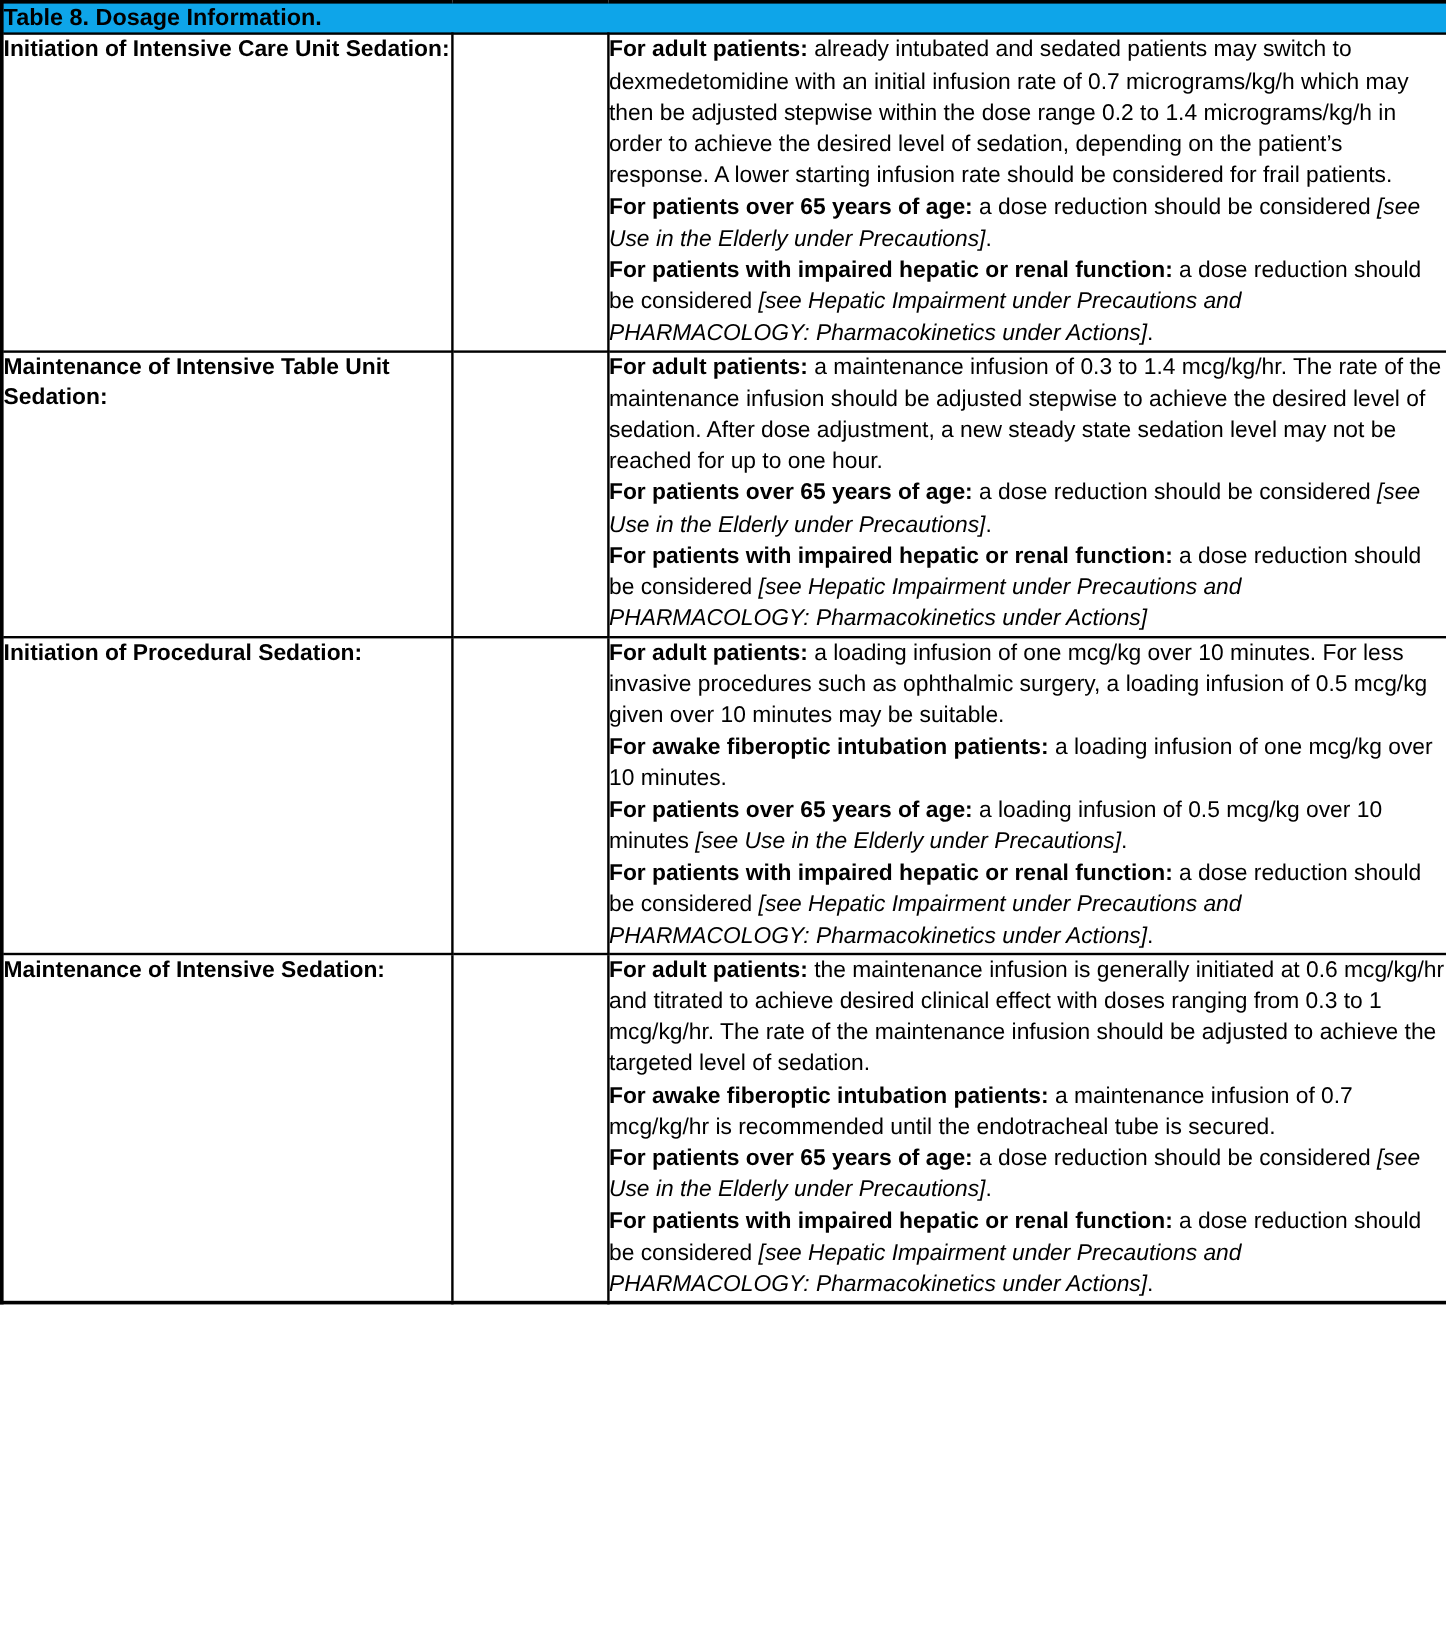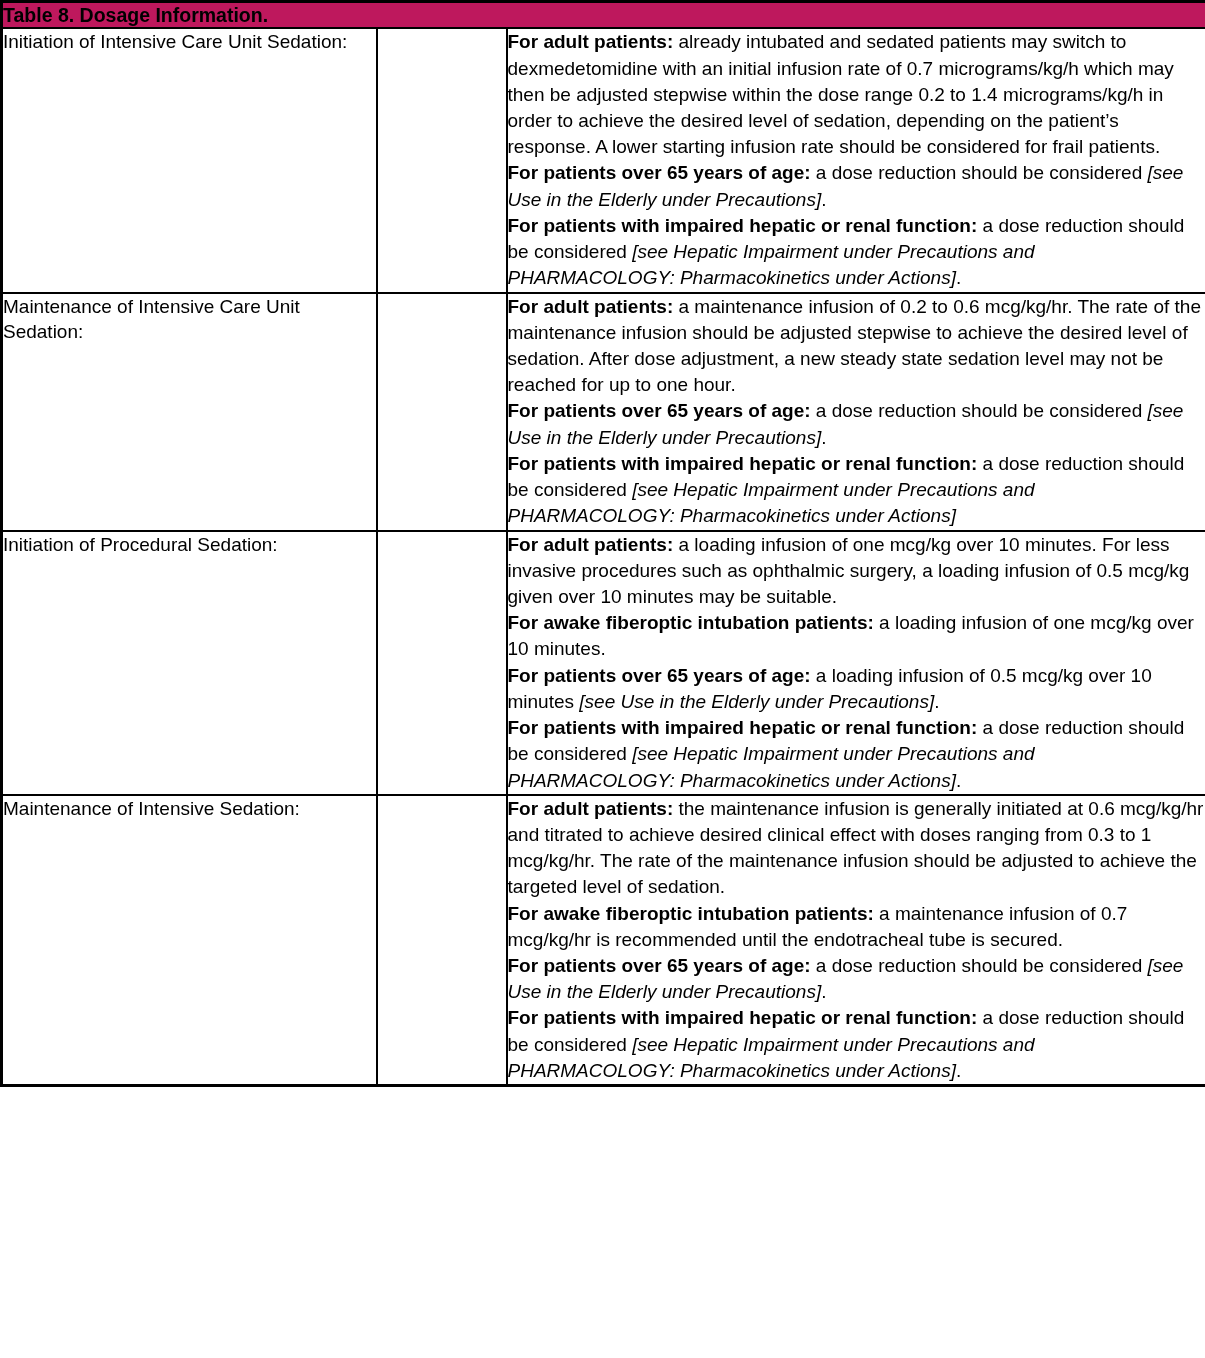--- a/index.html
+++ b/index.html
@@ -29,42 +29,42 @@
 
   table.dosage td,
   table.dosage th {
     border: 2px solid #000;
     vertical-align: top;
     padding: 0;
   }
 
   
   .title-cell {
-    background: #be185d;
+    background: #0ea5e9;
     font-weight: bold;
     font-size: 19.5px;
     line-height: 1.25;
     padding: 5px 0 5px 8px;
     text-align: left;
     border-bottom: 2px solid #000;
   }
 
   
   .head-cell {
     font-weight: bold;
     font-size: 19.5px;
     text-align: center;
     padding: 4px 2px 5px 2px;
     letter-spacing: 0.2px;
   }
   .head-cell.blank { }
 
   
   .indication-cell {
-    font-weight: normal;
+    font-weight: bold;
     font-size: 19px;
     line-height: 1.32;
     padding: 6px 6px 6px 8px;
   }
   .spacer-cell { }
 
   .dosage-cell {
     font-size: 19px;
     line-height: 1.38;
     padding: 6px 6px 7px 9px;
@@ -100,24 +100,24 @@
     <tr>
           <td class="indication-cell">Initiation of Intensive Care Unit Sedation:</td>
           <td class="spacer-cell"></td>
           <td class="dosage-cell">
             <p><b>For adult patients:</b><span> already intubated and sedated patients may switch to dexmedetomidine with an initial infusion rate of 0.7 micrograms/kg/h which may then be adjusted stepwise within the dose range 0.2 to 1.4 micrograms/kg/h in order to achieve the desired level of sedation, depending on the patient’s response. A lower starting infusion rate should be considered for frail patients.</span></p>
             <p><b>For patients over 65 years of age:</b><span> a dose reduction should be considered </span><i>[see Use in the Elderly under Precautions]</i><span>.</span></p>
             <p><b>For patients with impaired hepatic or renal function:</b><span> a dose reduction should be considered </span><i>[see Hepatic Impairment under Precautions and PHARMACOLOGY: Pharmacokinetics under Actions]</i><span>.</span></p>
           </td>
         </tr>
         <tr>
-          <td class="indication-cell">Maintenance of Intensive Care Unit Sedation:</td>
+          <td class="indication-cell">Maintenance of Intensive Table Unit Sedation:</td>
           <td class="spacer-cell"></td>
           <td class="dosage-cell">
-            <p><b>For adult patients:</b><span> a maintenance infusion of 0.2 to 0.6 mcg/kg/hr. The rate of the maintenance infusion should be adjusted stepwise to achieve the desired level of sedation. After dose adjustment, a new steady state sedation level may not be reached for up to one hour.</span></p>
+            <p><b>For adult patients:</b><span> a maintenance infusion of 0.3 to 1.4 mcg/kg/hr. The rate of the maintenance infusion should be adjusted stepwise to achieve the desired level of sedation. After dose adjustment, a new steady state sedation level may not be reached for up to one hour.</span></p>
             <p><b>For patients over 65 years of age:</b><span> a dose reduction should be considered </span><i>[see Use in the Elderly under Precautions]</i><span>.</span></p>
             <p><b>For patients with impaired hepatic or renal function:</b><span> a dose reduction should be considered </span><i>[see Hepatic Impairment under Precautions and PHARMACOLOGY: Pharmacokinetics under Actions]</i></p>
           </td>
         </tr>
         <tr>
           <td class="indication-cell">Initiation of Procedural Sedation:</td>
           <td class="spacer-cell"></td>
           <td class="dosage-cell">
             <p><b>For adult patients:</b><span> a loading infusion of one mcg/kg over 10 minutes. For less invasive procedures such as ophthalmic surgery, a loading infusion of 0.5 mcg/kg given over 10 minutes may be suitable.</span></p>
             <p><b>For awake fiberoptic intubation patients:</b><span> a loading infusion of one mcg/kg over 10 minutes.</span></p>

